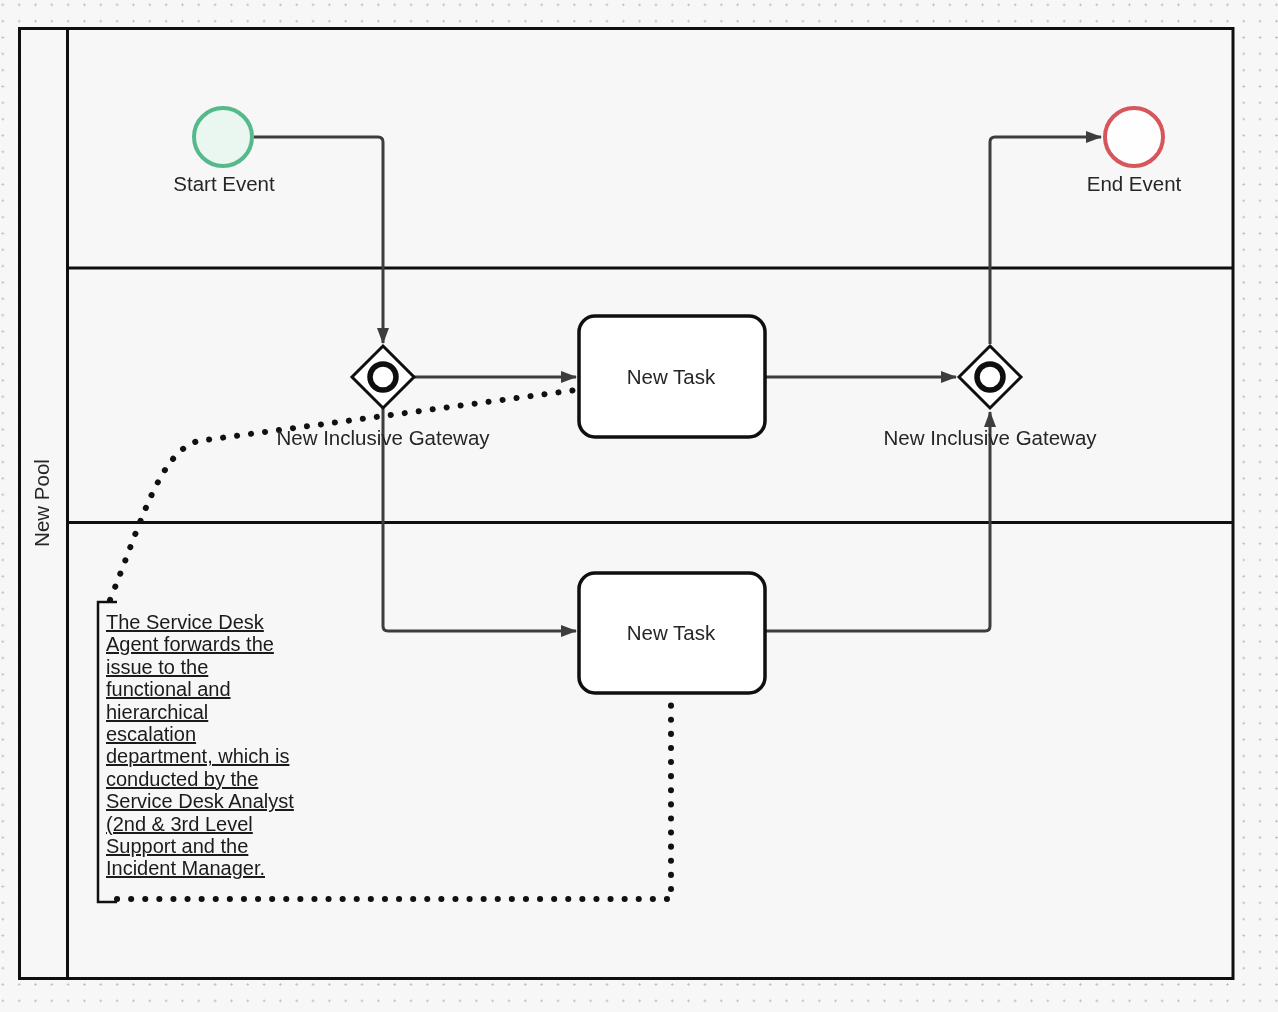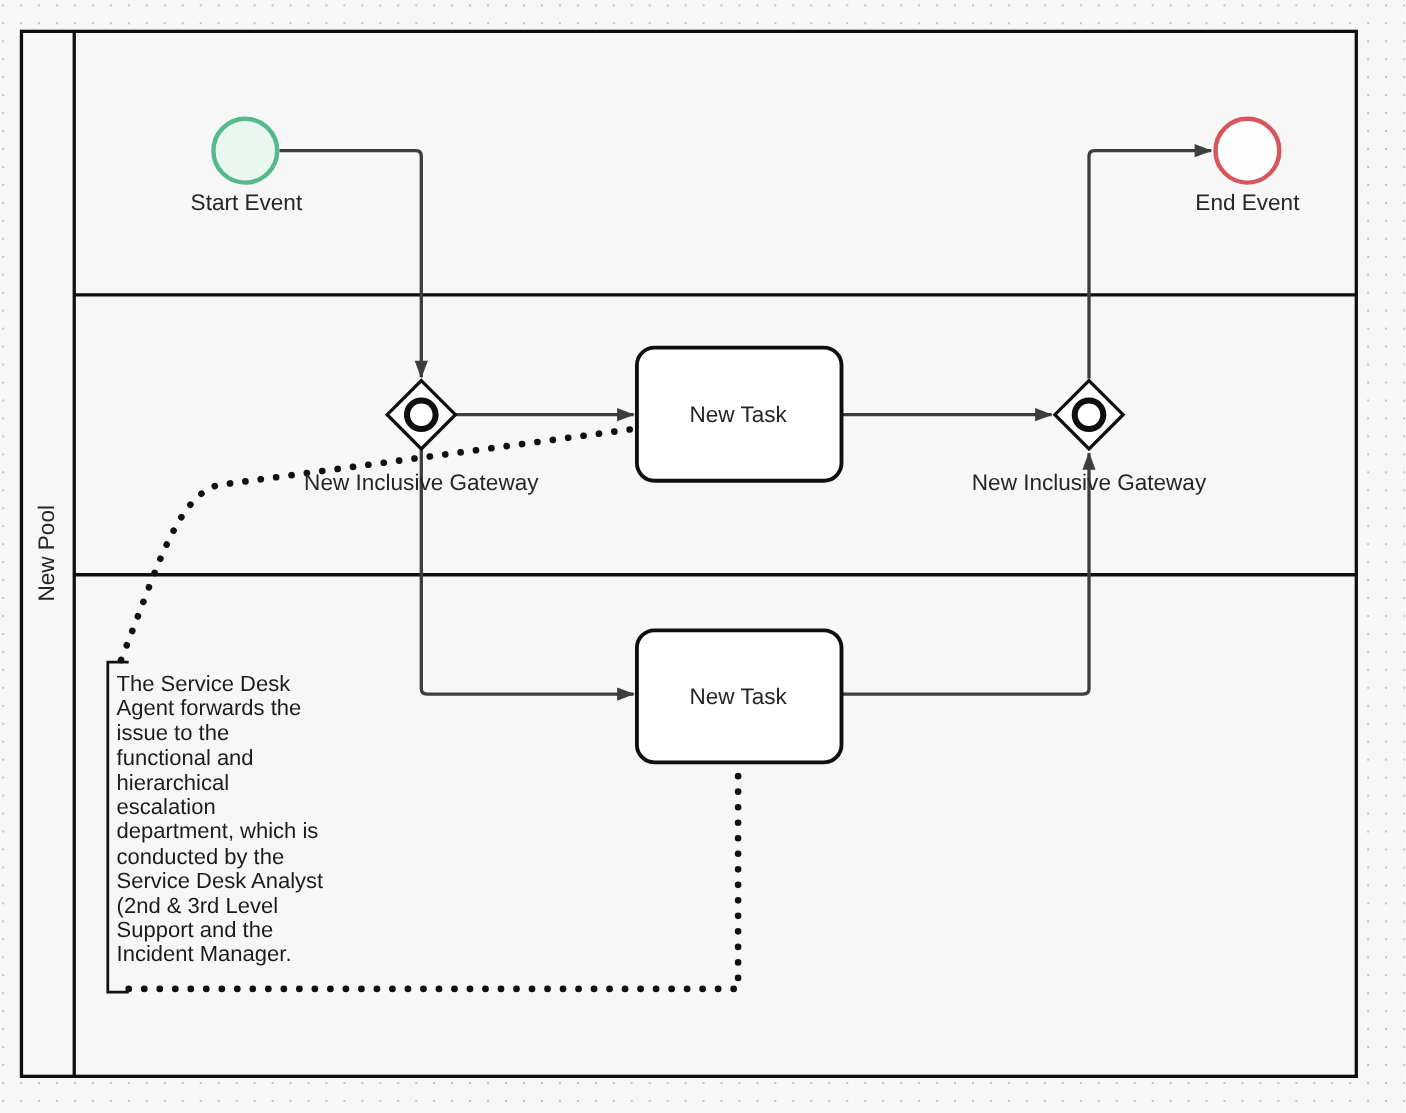--- a/index.html
+++ b/index.html
@@ -30,20 +30,21 @@
   }
   .annotation-text {
     position: absolute;
     left: 106px;
     top: 611px;
     width: 240px;
     font-size: 20px;
     line-height: 22.4px;
     color: #1b1b1b;
     white-space: pre-line;
+    text-decoration: underline;
   }
 </style>
 </head>
 <body>
 
 <div class="canvas">
   <svg class="diagram-svg" width="1278" height="1012" viewBox="0 0 1278 1012">
     <defs>
       <marker id="arrow" markerUnits="userSpaceOnUse" markerWidth="20" markerHeight="16" refX="17" refY="8" orient="auto">
         <path d="M 2 2 L 18 8 L 2 14 Z" fill="#3d3d3d"></path>

